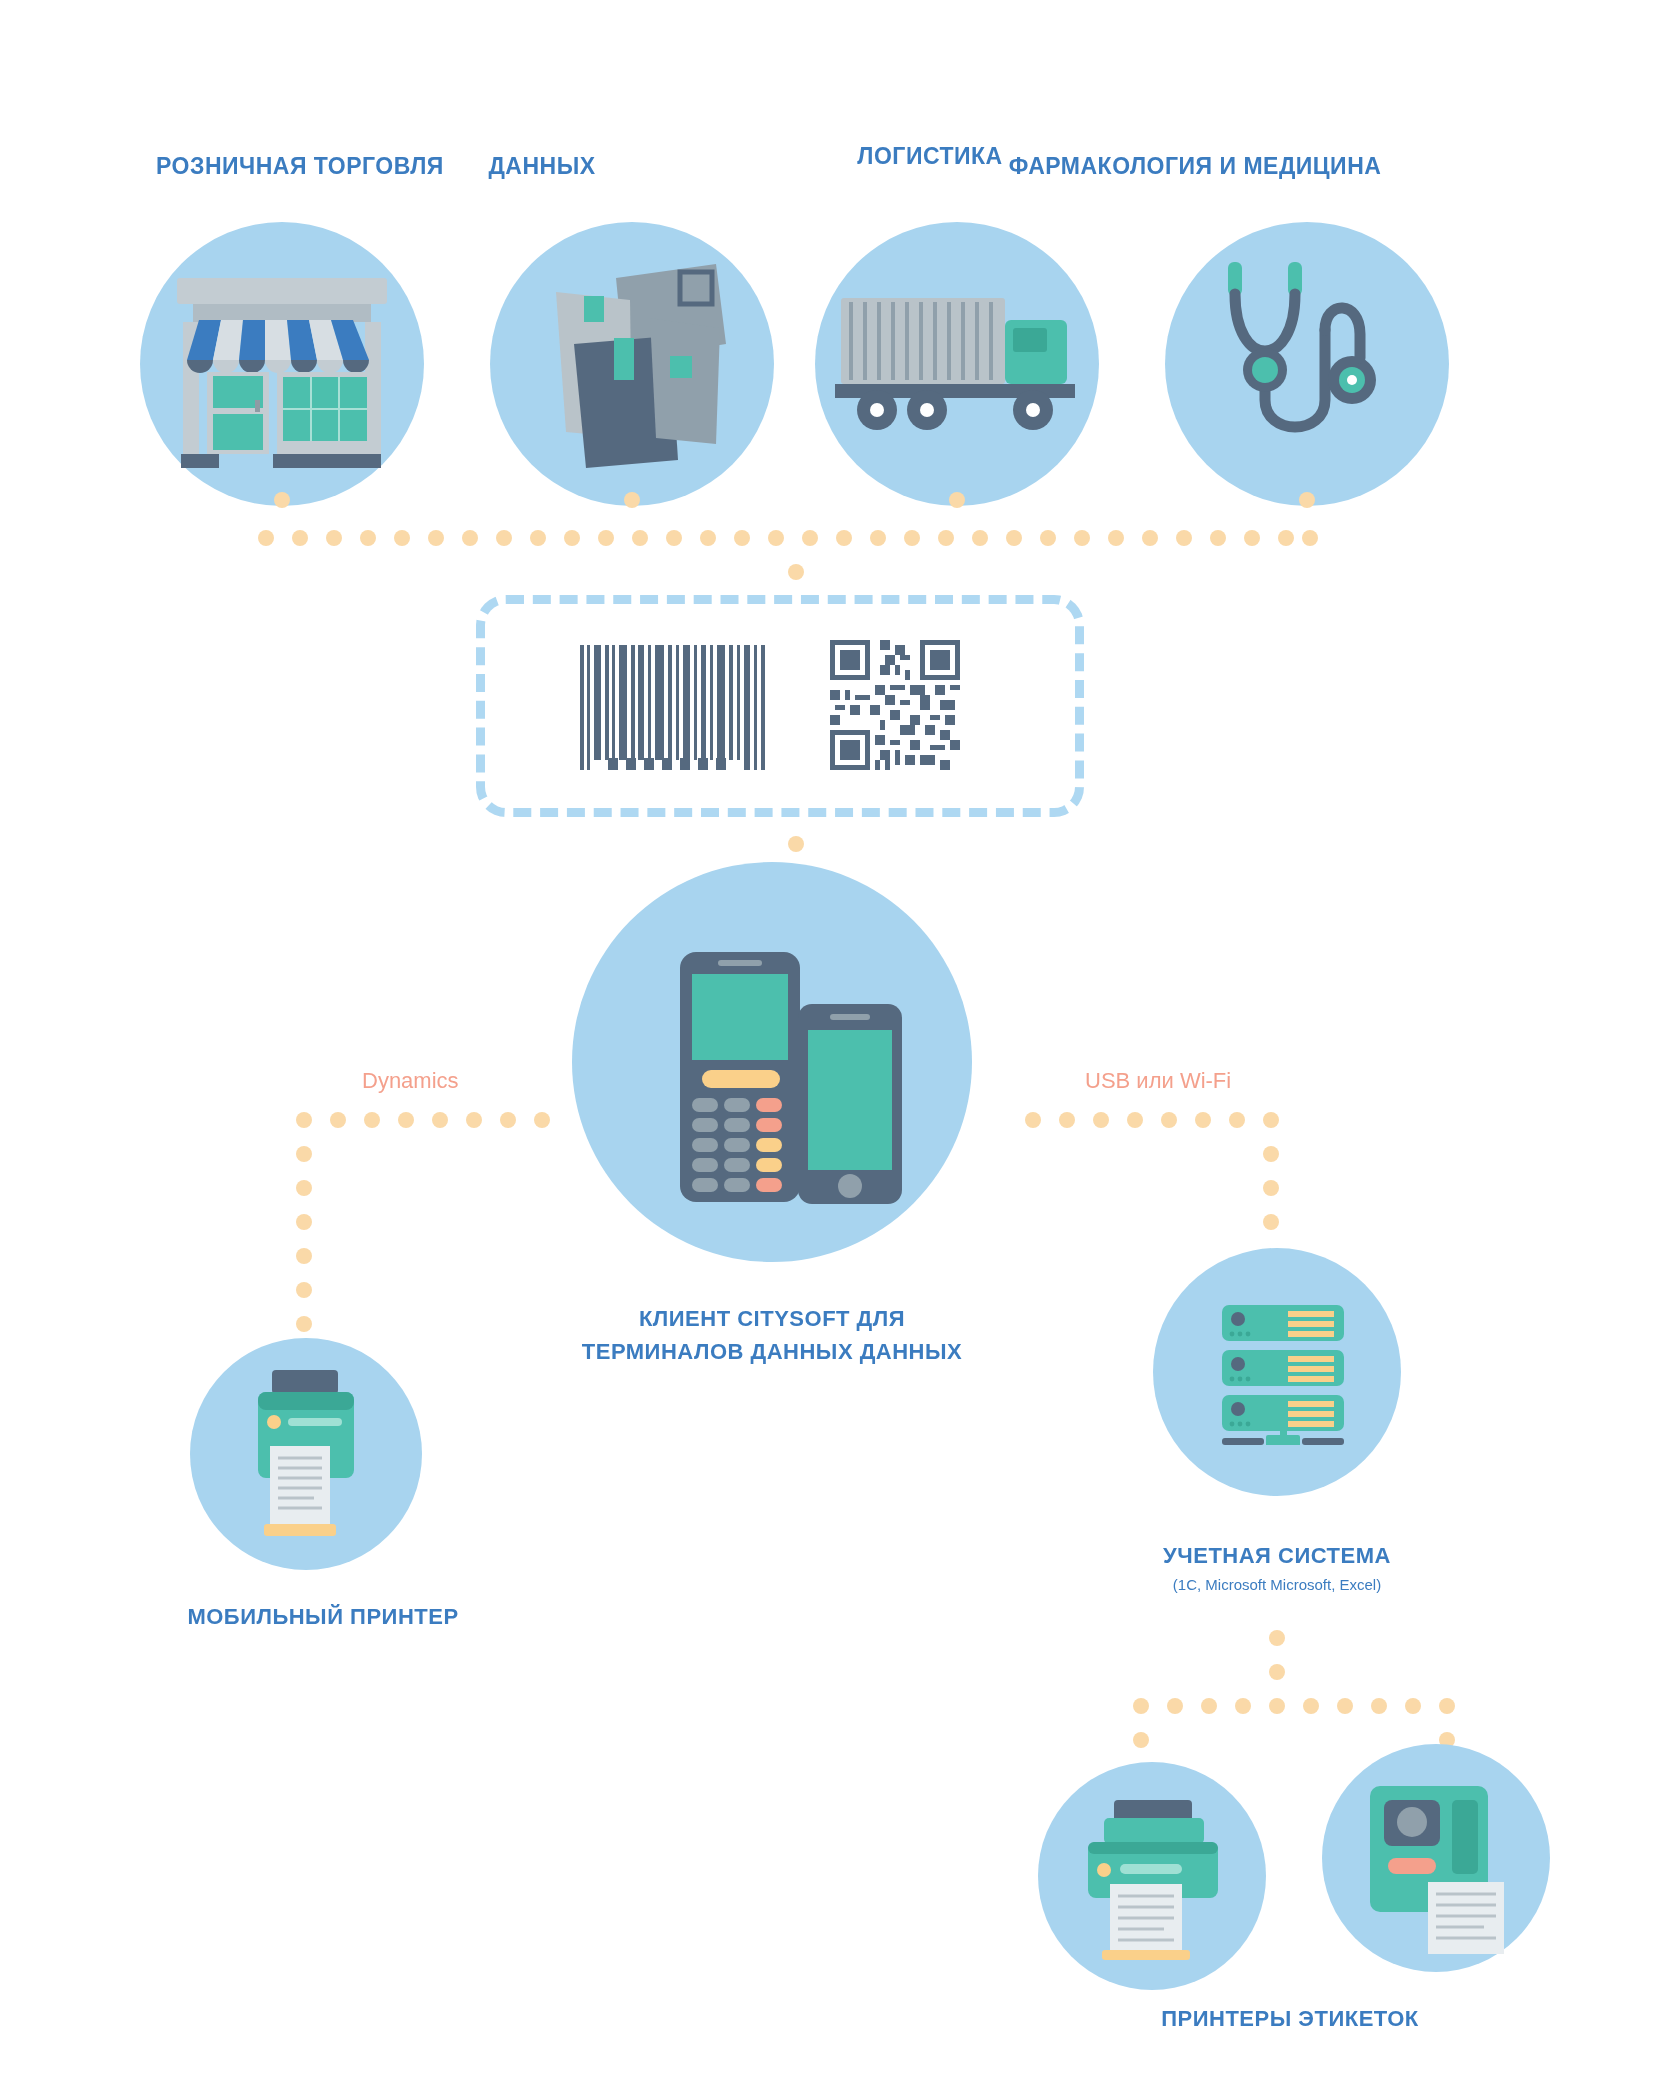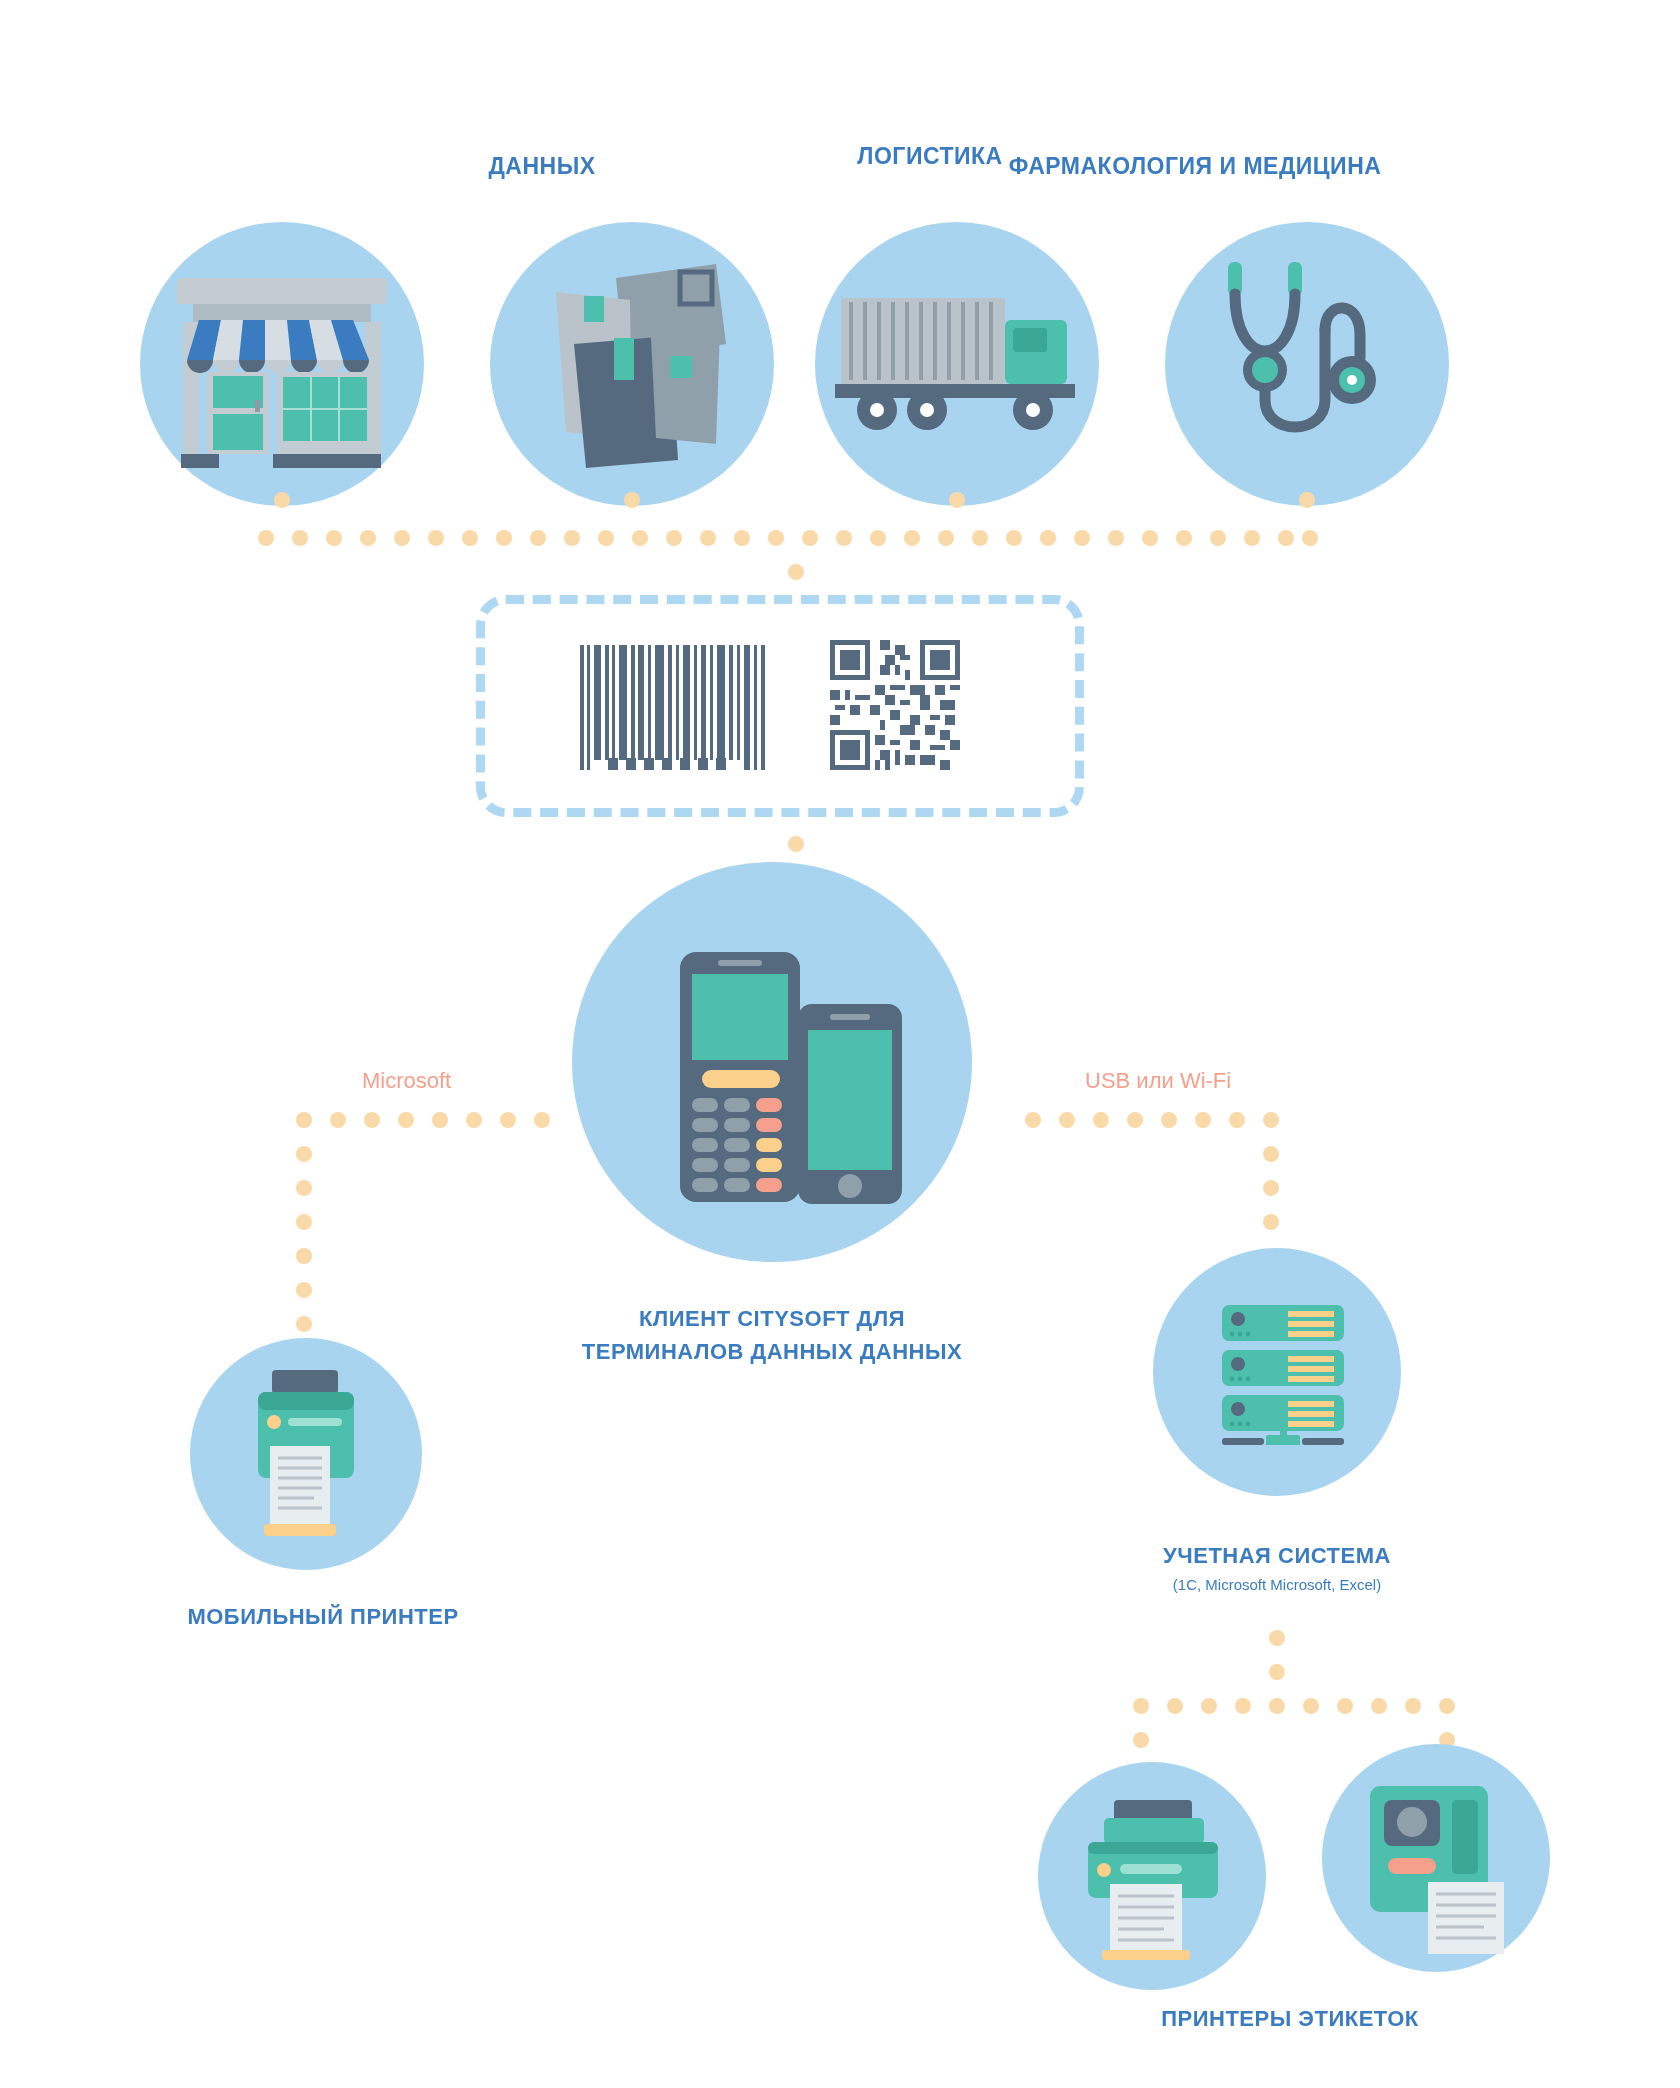--- a/index.html
+++ b/index.html
@@ -60,20 +60,21 @@
     box-sizing: border-box;
     background: #ffffff;
   }
   .svgwrap { position: absolute; }
 </style>
 </head>
 <body>
 
 <div id="stage">
 
+  <div class="lbl top" style="left:0px;top:152px;width:600px;">РОЗНИЧНАЯ ТОРГОВЛЯ</div>
   <div class="lbl top" style="left:372px;top:152px;width:340px;">ДАННЫХ</div>
   <div class="lbl top" style="left:760px;top:142px;width:340px;">ЛОГИСТИКА</div>
   <div class="lbl top" style="left:955px;top:152px;width:480px;">ФАРМАКОЛОГИЯ И МЕДИЦИНА</div>
 
   <div class="circle" style="left:140px;top:222px;width:284px;height:284px;"></div>
   <div class="circle" style="left:490px;top:222px;width:284px;height:284px;"></div>
   <div class="circle" style="left:815px;top:222px;width:284px;height:284px;"></div>
   <div class="circle" style="left:1165px;top:222px;width:284px;height:284px;"></div>
 
   <div class="svgwrap" style="left:165px;top:260px;width:234px;height:208px;">
@@ -359,21 +360,21 @@
       <rect x="118" y="52" width="104" height="200" rx="14" fill="#55697f"></rect>
       <rect x="150" y="62" width="40" height="6" rx="3" fill="#90a0ab"></rect>
       <rect x="128" y="78" width="84" height="140" fill="#4cbfad"></rect>
       <circle cx="170" cy="234" r="12" fill="#90a0ab"></circle>
     </svg>
   </div>
 
   <div class="lbl mid" style="left:572px;top:1305px;width:400px;">КЛИЕНТ CITYSOFT ДЛЯ</div>
   <div class="lbl mid" style="left:522px;top:1338px;width:500px;">ТЕРМИНАЛОВ ДАННЫХ ДАННЫХ</div>
 
-  <div class="conn-lbl" style="left:362px;top:1068px;">Microsoft</div>
+  <div class="conn-lbl" style="left:362px;top:1068px;">Dynamics</div>
 
   <div style="position:absolute;left:0;top:0;width:1680px;height:2088px;pointer-events:none;">
     <div class="dot" style="left:296px;top:1112px;"></div>
     <div class="dot" style="left:330px;top:1112px;"></div>
     <div class="dot" style="left:364px;top:1112px;"></div>
     <div class="dot" style="left:398px;top:1112px;"></div>
     <div class="dot" style="left:432px;top:1112px;"></div>
     <div class="dot" style="left:466px;top:1112px;"></div>
     <div class="dot" style="left:500px;top:1112px;"></div>
     <div class="dot" style="left:534px;top:1112px;"></div>

